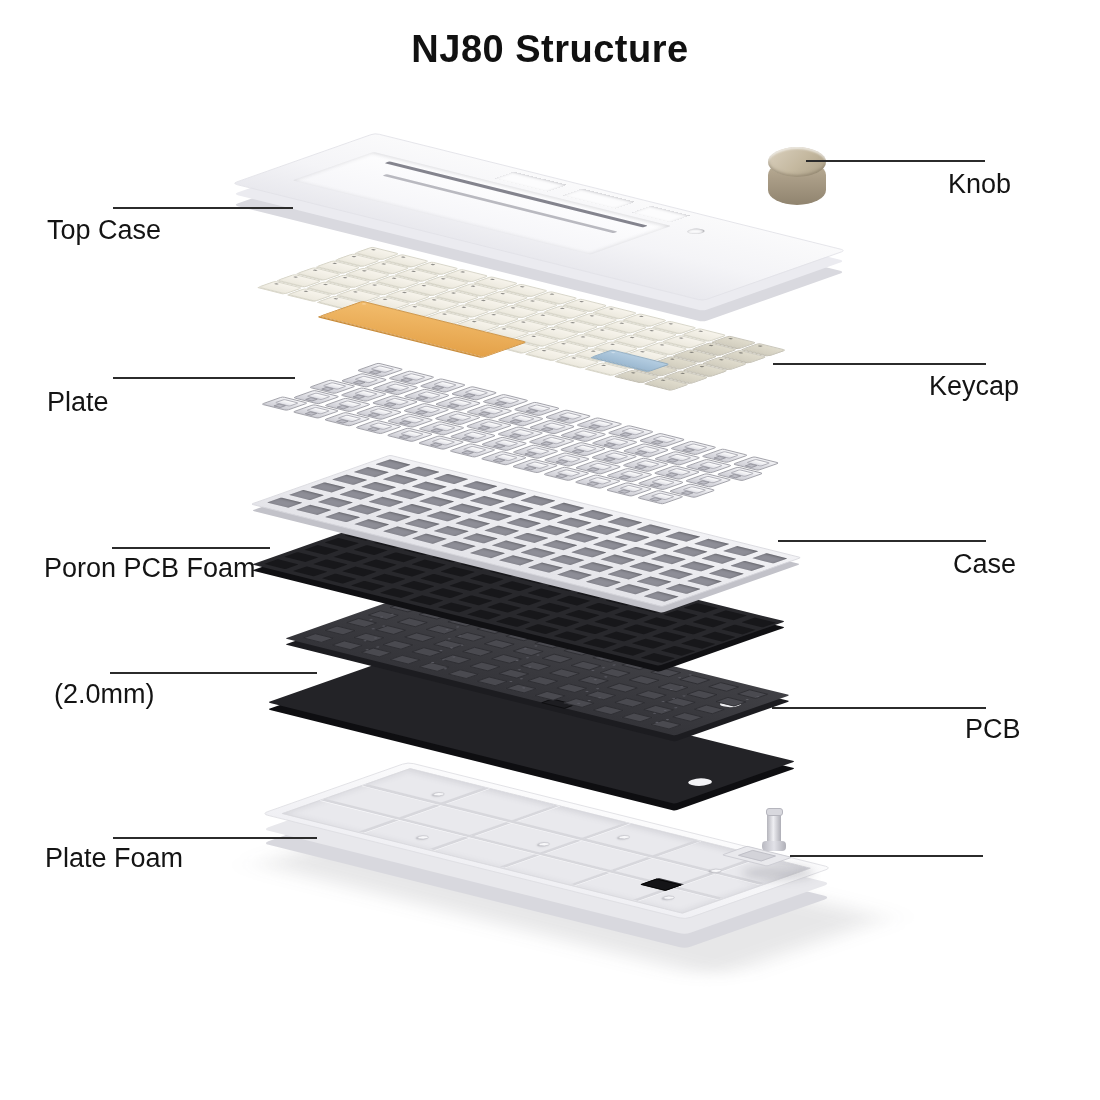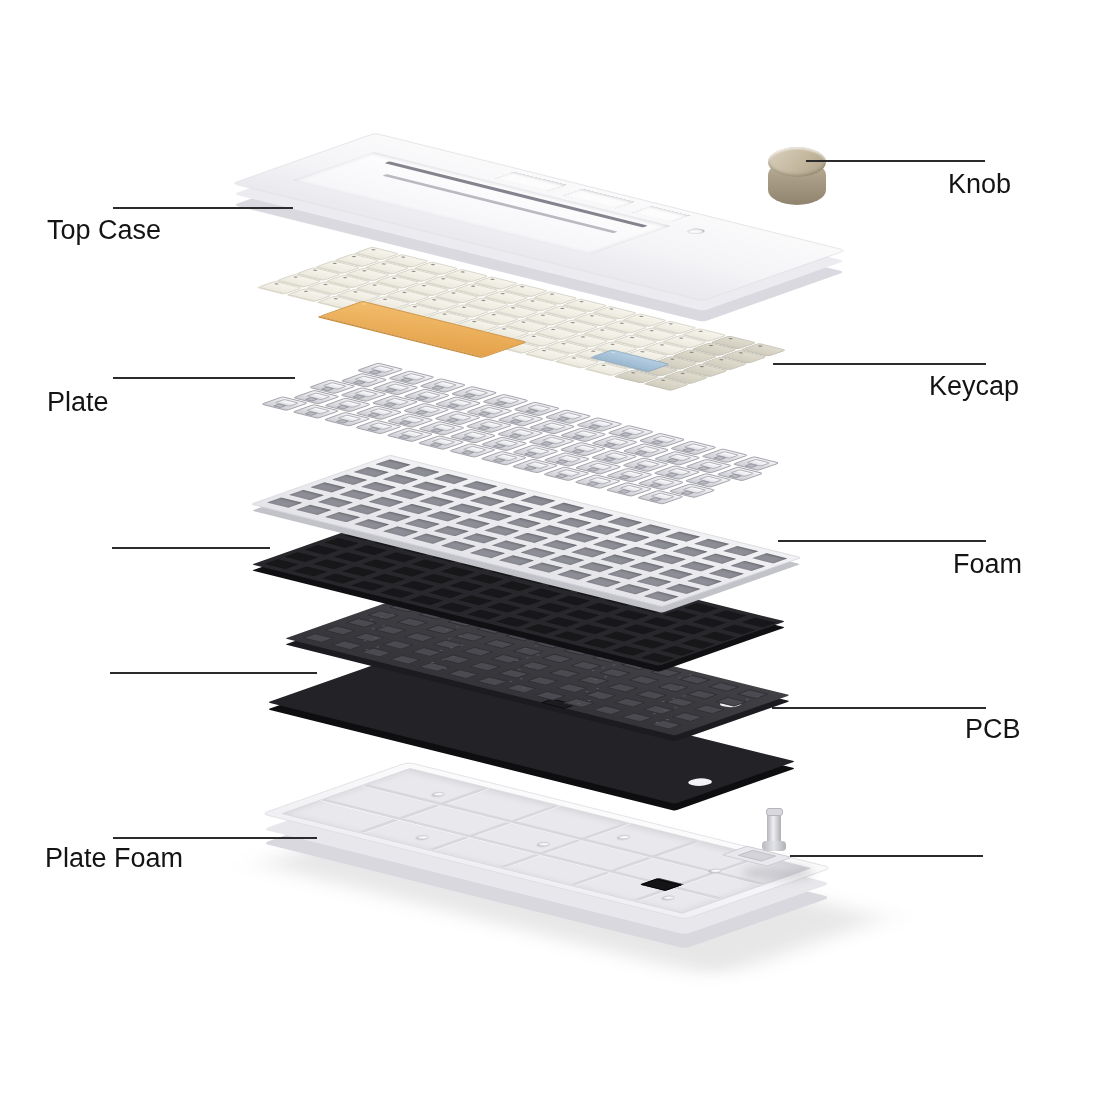--- a/index.html
+++ b/index.html
@@ -79,20 +79,21 @@
   .kb-base-inner{position:absolute;background:#d3d3d9;border:1px solid #bdbdc5;}
   .soft-shadow{position:absolute;border-radius:50%;background:rgba(40,40,50,.16);filter:blur(5px);}
   .stack-shadow{background:rgba(55,55,68,.12);filter:blur(20px);border-radius:20px;}
   .glimpse-blue{background:linear-gradient(180deg,#b4cde1,#9cb9d1);border:1px solid #8aa8c2;border-radius:2px;}
 </style>
 </head>
 <body>
 
 <div class="canvas">
 
+  <h1 class="title">NJ80 Structure</h1>
 
   <div class="iso stack-shadow" style="left:430px;top:805px;width:580px;height:225px;z-index:1;"></div>
 
   <div>
     <div class="iso bc-wall2" style="left:408px;top:792px;width:540px;height:195px;z-index:4;"></div>
     <div class="iso bc-wall1" style="left:408px;top:778px;width:540px;height:195px;z-index:4;"></div>
     <div class="iso bc-rim" style="left:408px;top:762px;width:540px;height:195px;z-index:5;">
       <div class="bc-floor" style="left:14px;top:12px;width:510px;height:170px;" id="bc-floor">
           <div class="rib" style="left: 95px; top: 0px; width: 6px; height: 168px;"></div>
           <div class="rib" style="left: 185px; top: 0px; width: 6px; height: 168px;"></div>
@@ -629,20 +630,22 @@
   <div class="lead" style="left:110px;top:672px;width:207px;"></div>
   <div class="lead" style="left:772px;top:707px;width:214px;"></div>
   <div class="lead" style="left:113px;top:837px;width:204px;"></div>
   <div class="lead" style="left:790px;top:855px;width:193px;"></div>
 
   <div class="lbl" style="left:47px;top:212px;"><span>Top Case</span></div>
   <div class="lbl" style="left:948px;top:166px;"><span>Knob</span></div>
   <div class="lbl" style="left:47px;top:384px;"><span>Plate</span></div>
   <div class="lbl" style="left:929px;top:368px;"><span>Keycap</span></div>
   <div class="lbl" style="left:44px;top:550px;">
-  </div>
-  <div class="lbl" style="left:953px;top:546px;"><span>Foam</span></div>
+    <span>Poron PCB Foam</span>
+  </div>
+  <div class="lbl" style="left:953px;top:546px;"><span>Case</span></div>
   <div class="lbl" style="left:44px;top:676px;">
+    <span class="sub">(2.0mm)</span>
   </div>
   <div class="lbl" style="left:965px;top:711px;"><span>PCB</span></div>
   <div class="lbl" style="left:45px;top:840px;"><span>Plate Foam</span></div>
 
 </div>
 
 </body></html>

